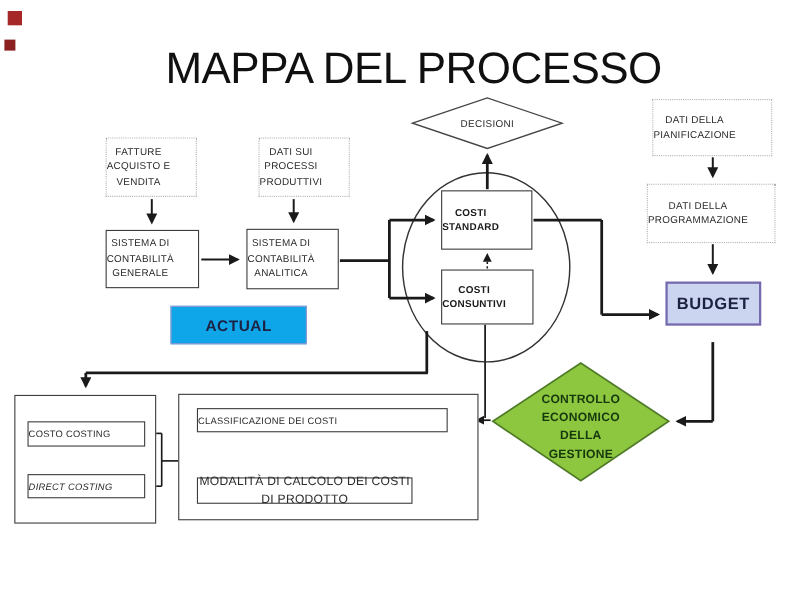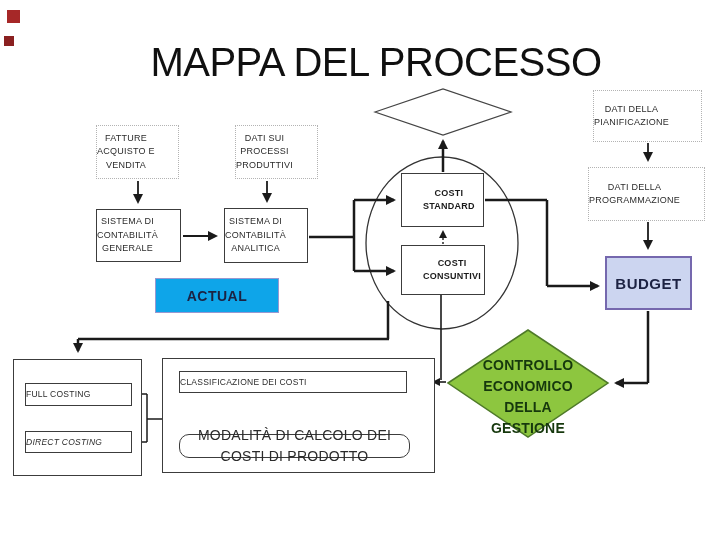--- a/index.html
+++ b/index.html
@@ -13,32 +13,32 @@
     font-size:40px;font-weight:400;letter-spacing:-0.5px;color:#101010;white-space:nowrap;
   }
   svg.lines{position:absolute;left:0;top:0;}
   .box{
     position:absolute;display:flex;align-items:center;
     text-align:center;font-size:9px;line-height:1.5;letter-spacing:.25px;color:#2b2b2b;
     white-space:pre-line;background:#ffffff;box-sizing:border-box;
   }
   .dotted{border:1px dotted #b3b3b3;}
   .solid{border:1.5px solid #3c3c3c;}
-  .bold{font-weight:700;color:#1a1a1a;padding-left:21px;}
+  .bold{font-weight:700;color:#1a1a1a;}
   .container{position:absolute;border:1.5px solid #3c3c3c;background:#ffffff;box-sizing:border-box;}
   .accent{
     position:absolute;display:flex;align-items:center;justify-content:center;
     box-sizing:border-box;font-weight:700;color:#1c2242;letter-spacing:.5px;text-align:center;
   }
   .freetext{
     position:absolute;text-align:center;font-size:9px;letter-spacing:.3px;color:#2b2b2b;
     white-space:pre-line;line-height:1.5;background:transparent;
   }
   .diamond-label{
-    font-weight:700;font-size:14px;line-height:1.5;letter-spacing:.2px;
+    font-weight:700;font-size:11px;line-height:1.5;letter-spacing:.2px;
   }
 </style>
 </head>
 <body>
 
 <div class="slide">
 
   <div class="deco" style="left:7px;top:10px;width:13px;height:13px;background:#A62828;"></div>
   <div class="deco" style="left:4px;top:36px;width:10px;height:10px;background:#8A2020;"></div>
 
@@ -138,44 +138,45 @@
   </div>
   <div class="box solid bold" style="left:401px;top:173px;width:83px;height:54px;">
     <span>COSTI
 STANDARD</span>
   </div>
   <div class="box solid bold" style="left:401px;top:245px;width:84px;height:50px;">
     <span>COSTI
 CONSUNTIVI</span>
   </div>
 
+  <div class="freetext" style="left:375px;top:106px;width:136px;">DECISIONI</div>
 
   <div class="accent" style="left:155px;top:278px;width:124px;height:35px;font-size:14px;
        background:#0ea5e9;border:1.5px solid #9898D0;">
     <span>ACTUAL</span>
   </div>
-  <div class="accent" style="left:605px;top:256px;width:87px;height:54px;font-size:15px;
+  <div class="accent" style="left:605px;top:256px;width:87px;height:40px;font-size:15px;
        background:#CCD5F0;border:2px solid #7568AE;">
     <span>BUDGET</span>
   </div>
 
   <div class="freetext diamond-label" style="left:468px;top:355px;width:120px;color:#16380D;">CONTROLLO
 ECONOMICO
 DELLA
 GESTIONE</div>
 
   <div class="container" style="left:13px;top:359px;width:129px;height:117px;"></div>
   <div class="box solid" style="left:25px;top:383px;width:107px;height:23px;font-size:8.5px;">
-    <span>FULL COSTING</span>
+    <span>COSTO COSTING</span>
   </div>
   <div class="box solid" style="left:25px;top:431px;width:107px;height:22px;font-size:8.5px;font-style:italic;">
     <span>DIRECT COSTING</span>
   </div>
 
   <div class="container" style="left:162px;top:358px;width:273px;height:115px;"></div>
   <div class="box solid" style="left:179px;top:371px;width:228px;height:22px;font-size:8.5px;">
     <span>CLASSIFICAZIONE DEI COSTI</span>
   </div>
-  <div class="box solid" style="left:179px;top:434px;width:231px;height:24px;font-size:14px;border-radius:10px;">
+  <div class="box solid" style="left:179px;top:434px;width:196px;height:24px;font-size:11px;">
     <span>MODALITÀ DI CALCOLO DEI COSTI DI PRODOTTO</span>
   </div>
 
 </div>
 
 </body></html>

